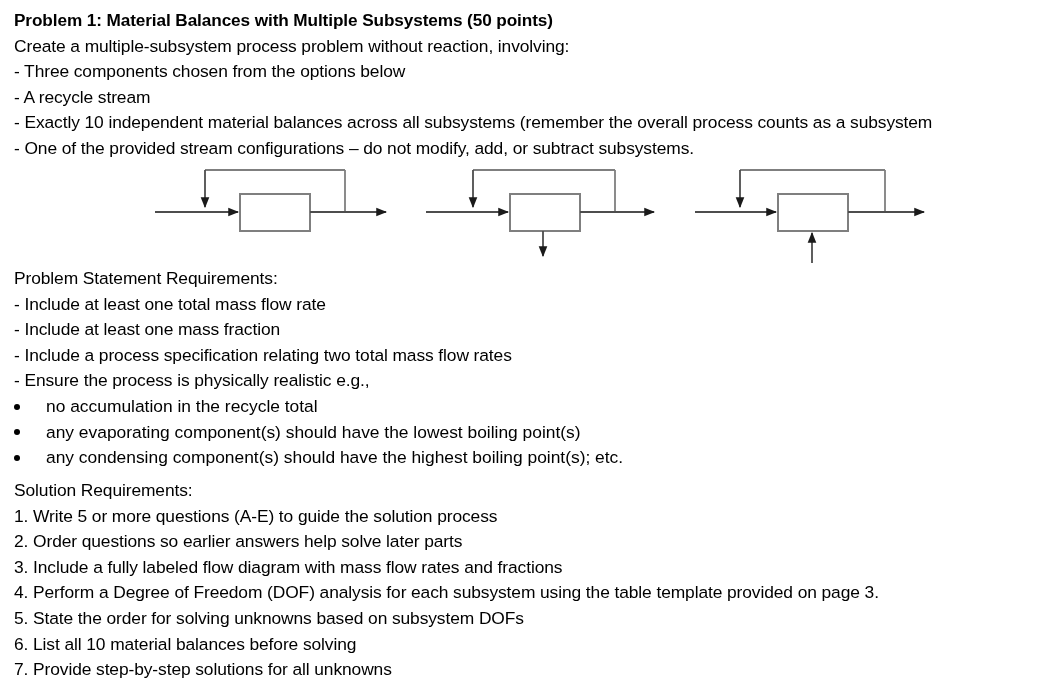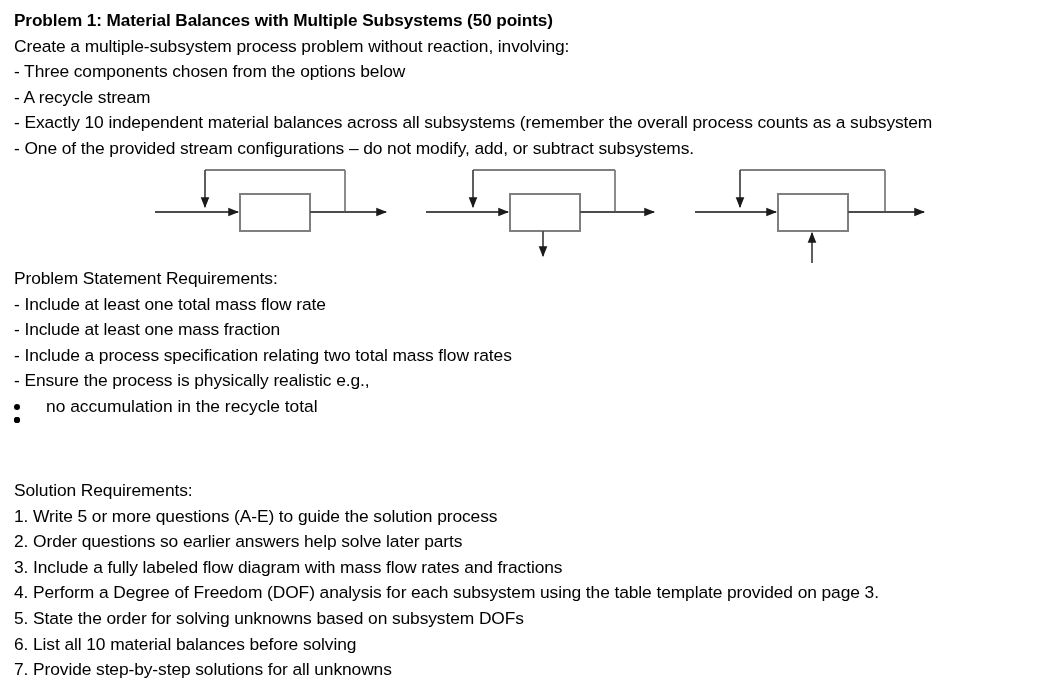--- a/index.html
+++ b/index.html
@@ -154,23 +154,25 @@
     <div class="line">- Include at least one mass fraction</div>
     <div class="line">- Include a process specification relating two total mass flow rates</div>
     <div class="line">- Ensure the process is physically realistic e.g.,</div>
 
     <div class="bullet-row">
       <span class="dot"></span>
       <span>no accumulation in the recycle total</span>
     </div>
     <div class="bullet-row">
       <span class="dot"></span>
+      <span>any evaporating component(s) should have the lowest boiling point(s)</span>
     </div>
     <div class="bullet-row">
       <span class="dot"></span>
+      <span>any condensing component(s) should have the highest boiling point(s); etc.</span>
     </div>
   </div>
 
   <div class="textblock bottom-block">
     <div class="line">Solution Requirements:</div>
     <div class="line">1. Write 5 or more questions (A-E) to guide the solution process</div>
     <div class="line">2. Order questions so earlier answers help solve later parts</div>
     <div class="line">3. Include a fully labeled flow diagram with mass flow rates and fractions</div>
     <div class="line">4. Perform a Degree of Freedom (DOF) analysis for each subsystem using the table template provided on page 3.</div>
     <div class="line">5. State the order for solving unknowns based on subsystem DOFs</div>

